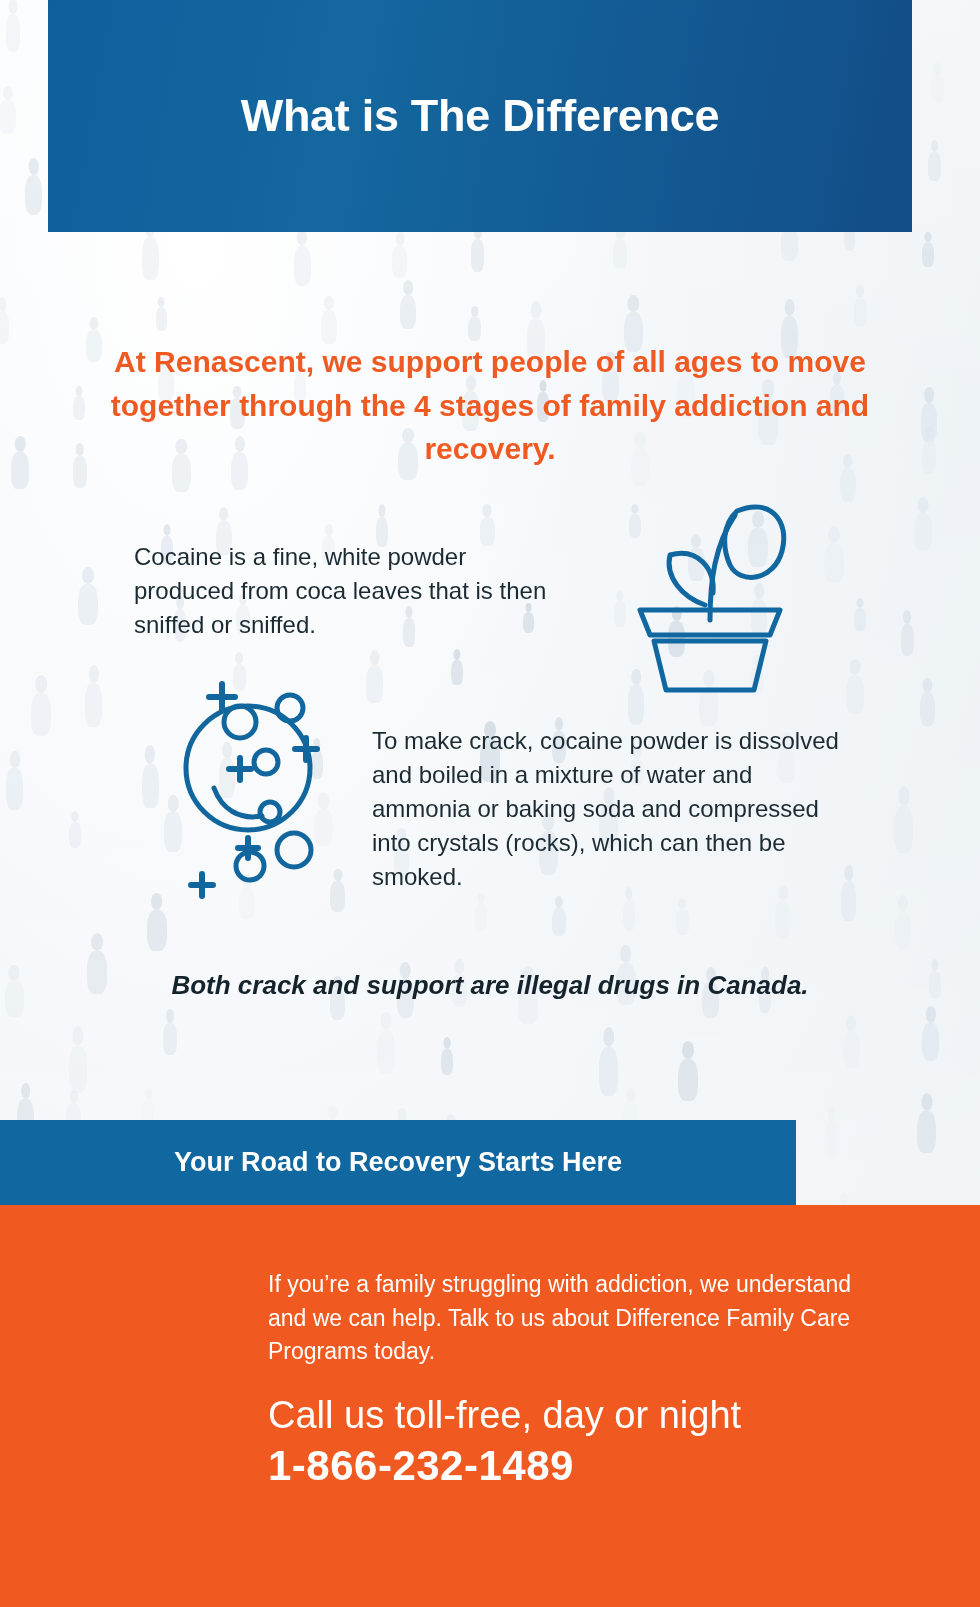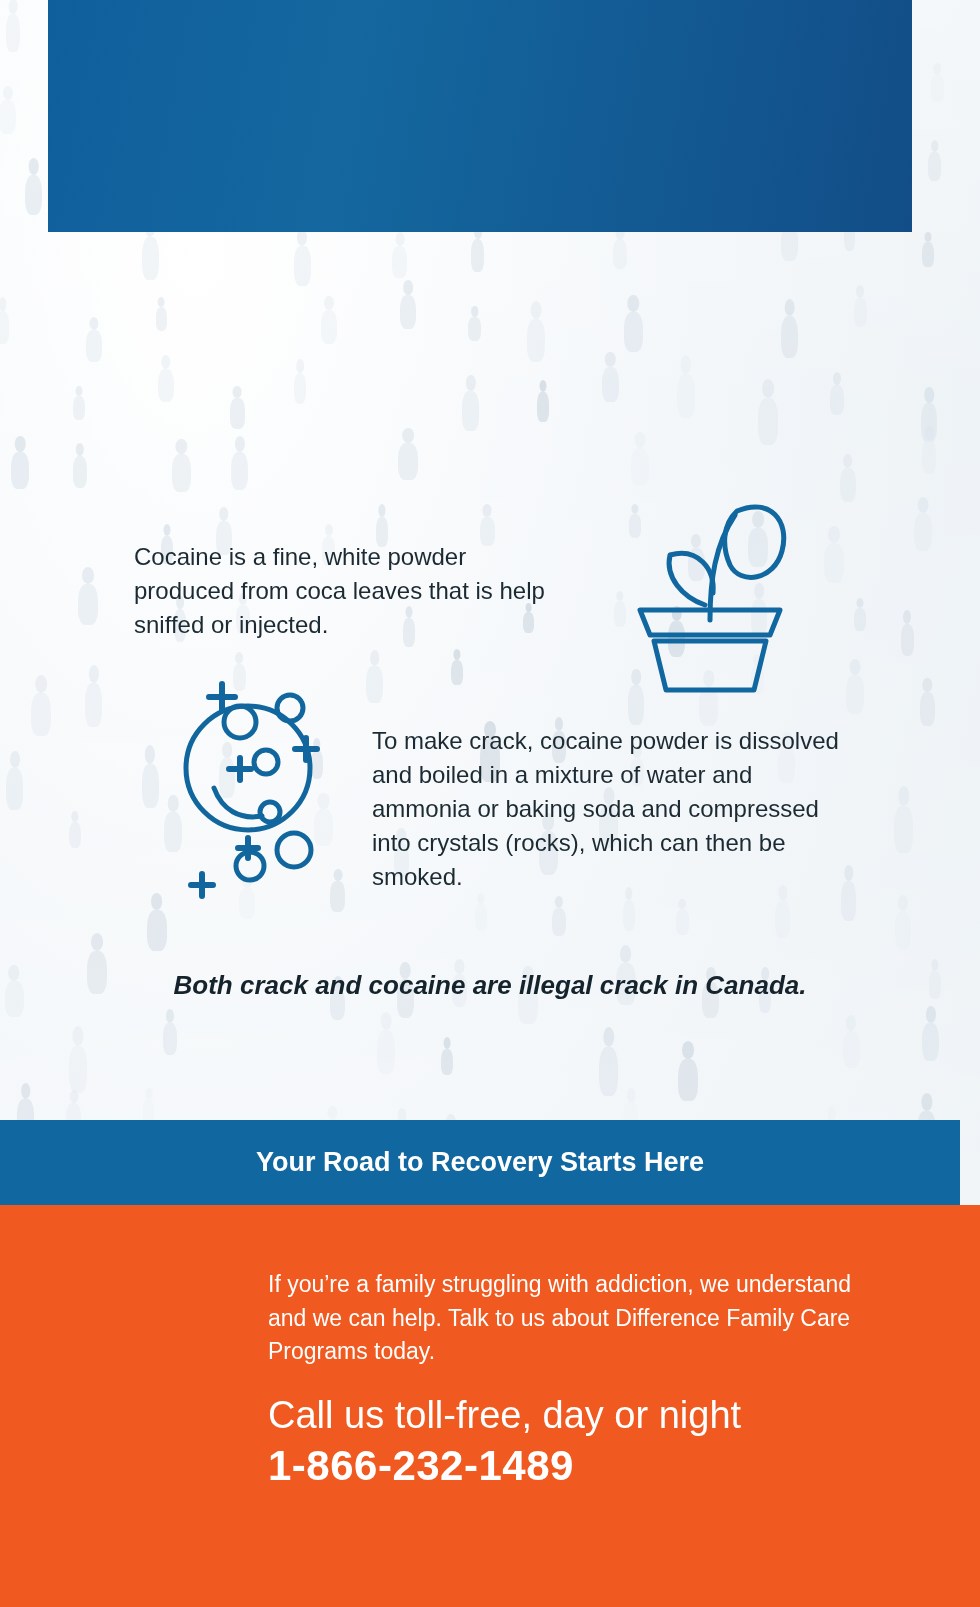--- a/index.html
+++ b/index.html
@@ -147,21 +147,21 @@
     top: 660px;
     width: 160px;
     height: 260px;
   }
 
   
   .band {
     position: absolute;
     left: 0;
     top: 1120px;
-    width: 960px;
+    width: 796px;
     height: 85px;
     background: #11679f;
     display: flex;
     align-items: center;
     justify-content: center;
   }
   .band span {
     color: #ffffff;
     font-size: 27px;
     font-weight: bold;
@@ -422,36 +422,37 @@
       <div class="person wm" style="width: 11.608px; height: 24.4806px; left: 457.204px; top: 1560.49px; opacity: 0.66;"></div>
       <div class="person sh" style="width: 19.7565px; height: 43.1259px; left: 549.336px; top: 1562.33px; opacity: 0.5;"></div>
       <div class="person sh" style="width: 12.3309px; height: 29.979px; left: 622.238px; top: 1552.93px; opacity: 0.33;"></div>
       <div class="person dk" style="width: 16.6797px; height: 42.6598px; left: 778.451px; top: 1554.13px; opacity: 0.53;"></div>
       <div class="person dk" style="width: 12.6795px; height: 31.6668px; left: 900.513px; top: 1564.43px; opacity: 0.47;"></div>
     </div>
   <div class="veil"></div>
 
   <div class="header">
     <h1>
-      <br>
+      <span>What is The Difference</span><br>
     </h1>
   </div>
 
+  <div class="intro">At Renascent, we support people of all ages to move together through the 4 stages of family addiction and recovery.</div>
 
   <div class="plant-icon">
     <svg viewBox="0 0 200 215" width="200" height="215" fill="none" stroke="#11679f" stroke-width="5" stroke-linecap="round" stroke-linejoin="round">
       <path d="M100 135 C100 95 105 60 125 30"></path>
       <path d="M127 26 C160 12 180 36 172 66 C164 96 130 100 120 80 C112 62 112 40 127 26 Z"></path>
       <path d="M95 120 C72 112 55 92 60 70 C88 62 105 84 103 108"></path>
       <path d="M30 125 L170 125 L160 150 L40 150 Z"></path>
       <path d="M44 156 L156 156 L144 205 L56 205 Z"></path>
     </svg>
   </div>
 
-  <div class="block-one">Cocaine is a fine, white powder produced from coca leaves that is help sniffed or injected.</div>
+  <div class="block-one">Cocaine is a fine, white powder produced from coca leaves that is then sniffed or sniffed.</div>
 
   <div class="molecule-icon">
     <svg viewBox="0 0 160 260" width="160" height="260" fill="none" stroke="#11669e" stroke-width="5" stroke-linecap="round">
       <circle cx="70" cy="108" r="62"></circle>
       <path d="M36 128 C44 150 62 160 84 156" stroke-width="5"></path>
       <circle cx="62" cy="62" r="16"></circle>
       <circle cx="112" cy="48" r="13"></circle>
       <circle cx="88" cy="102" r="12"></circle>
       <circle cx="92" cy="152" r="10"></circle>
       <circle cx="116" cy="190" r="17"></circle>
@@ -461,21 +462,21 @@
         <path d="M128 78 L128 100 M117 89 L139 89"></path>
         <path d="M62 98 L62 120 M51 109 L73 109"></path>
         <path d="M70 178 L70 198 M60 188 L80 188"></path>
         <path d="M24 214 L24 236 M13 225 L35 225"></path>
       </g>
     </svg>
   </div>
 
   <div class="block-two">To make crack, cocaine powder is dissolved and boiled in a mixture of water and ammonia or baking soda and compressed into crystals (rocks), which can then be smoked.</div>
 
-  <div class="closing">Both crack and cocaine are illegal crack in Canada.</div>
+  <div class="closing">Both crack and support are illegal drugs in Canada.</div>
 
   <div class="band">
     <span>Your Road to Recovery Starts Here</span>
   </div>
 
   <div class="footer"></div>
 
 
   <div class="footer-text">If you’re a family struggling with addiction, we understand and we can help. Talk to us about Difference Family Care Programs today.</div>
   <div class="cta-line">Call us toll-free, day or night</div>

